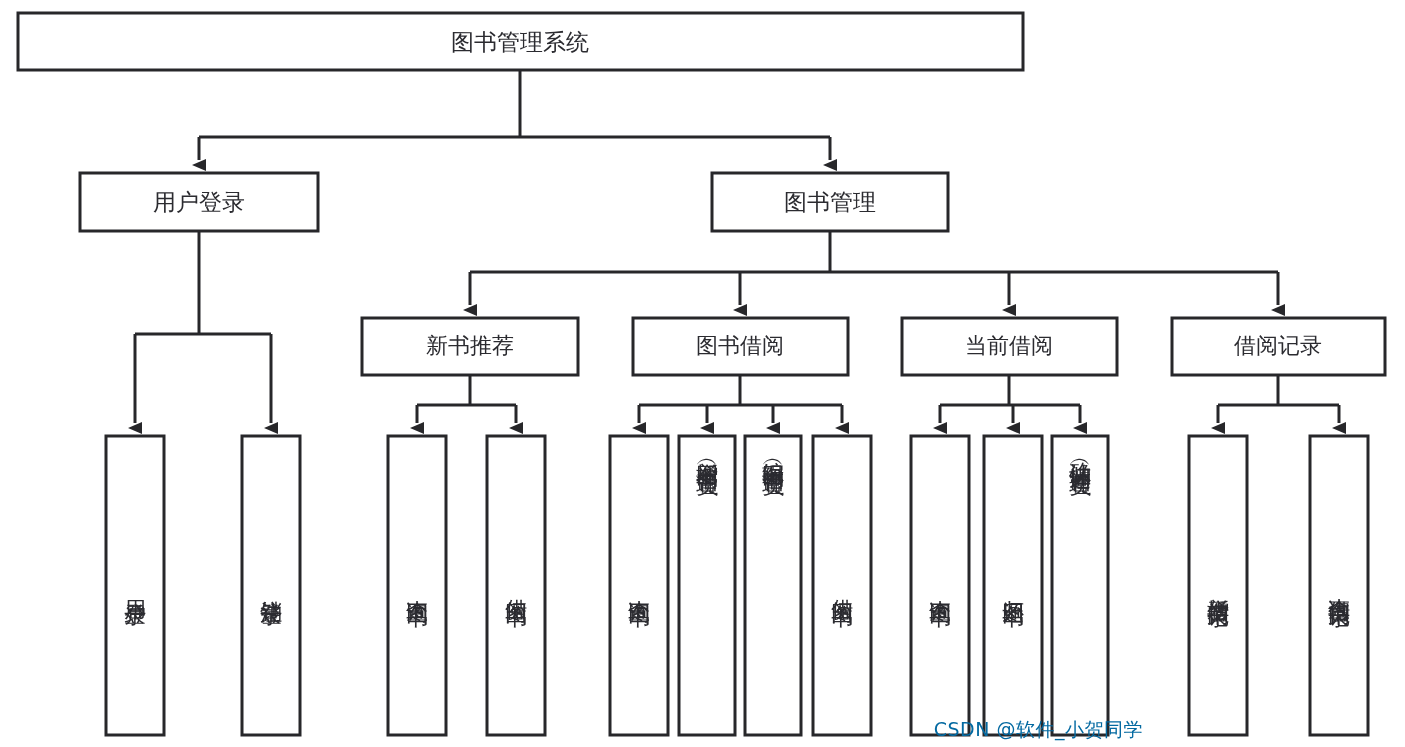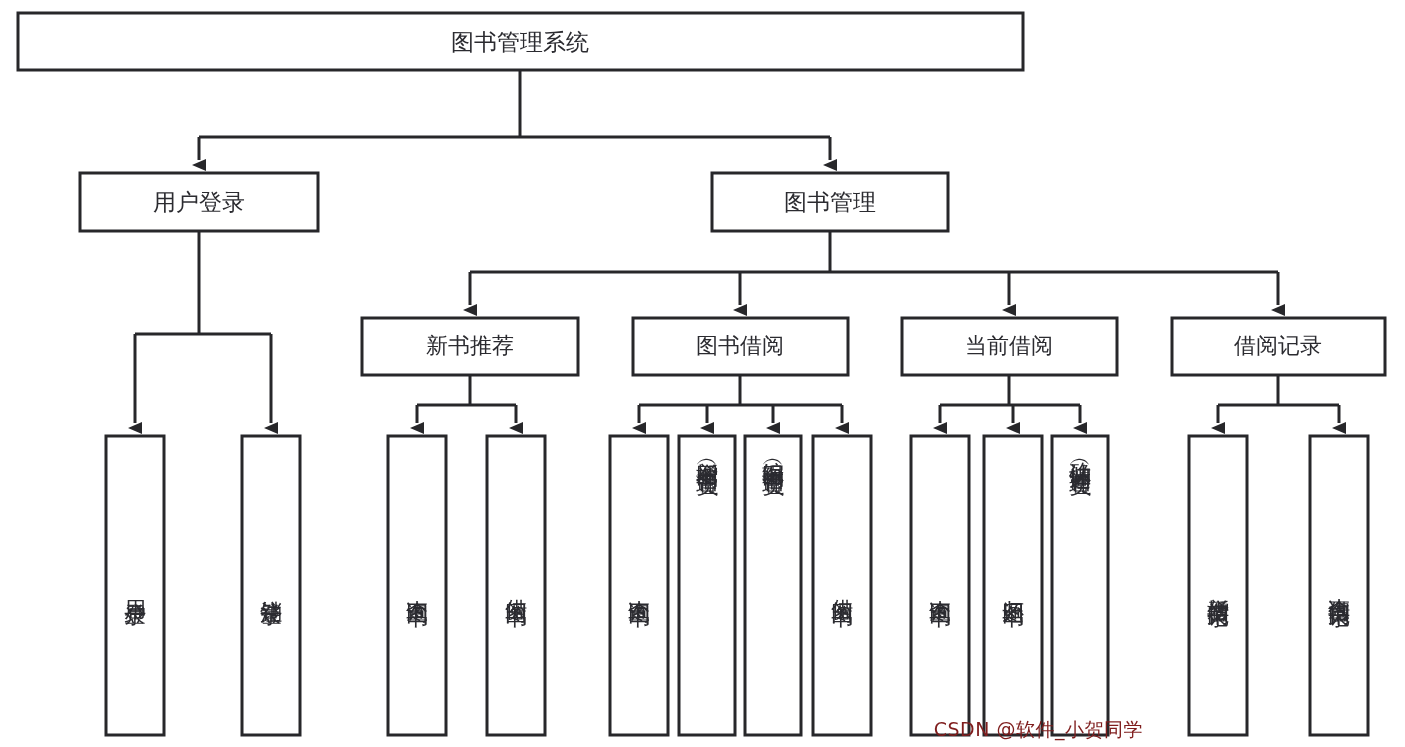--- a/index.html
+++ b/index.html
@@ -65,21 +65,21 @@
   }
   .arrow-head {
     fill: #27272a;
   }
   .watermark {
     position: absolute;
     right: 8px;
     bottom: 4px;
     font-family: "DejaVu Sans", "Liberation Sans", sans-serif;
     font-size: 19px;
-    color: #7f1d1d;
+    color: #0369a1;
     letter-spacing: 0.5px;
     white-space: nowrap;
   }
 </style>
 </head>
 <body>
 
 <div id="diagram-root">
 
   <svg class="flow" viewBox="0 0 1405 747">

